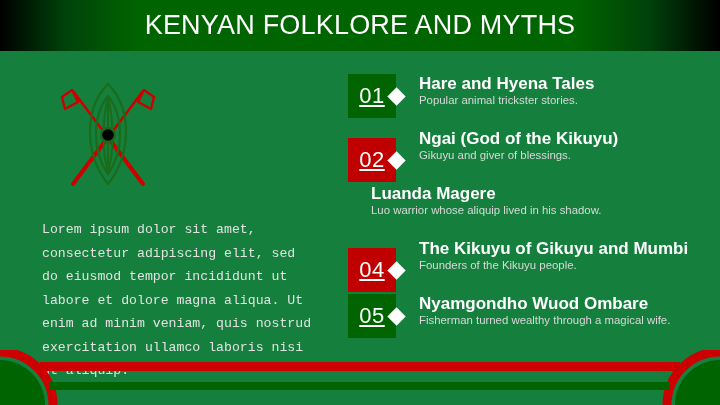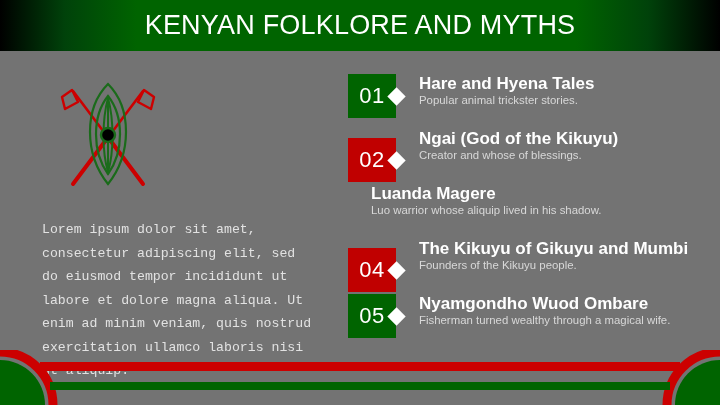--- a/index.html
+++ b/index.html
@@ -7,21 +7,21 @@
   html, body {
     width:720px; height:405px;
     background:#000;
     overflow:hidden;
     font-family:"Liberation Sans", sans-serif;
   }
 
   #slide {
     position:relative;
     width:720px; height:405px;
-    background:#737373;
+    background:#15803d;
     overflow:hidden;
   }
 
   
   #header-band {
     position:absolute;
     left:0; top:0;
     width:720px; height:51px;
     background:linear-gradient(to right,
         #000000 0%,
@@ -83,20 +83,21 @@
     position:relative;
     width:48px; height:44px;
     flex:0 0 48px;
     display:flex;
     align-items:center;
     justify-content:center;
     color:#ffffff;
     font-size:22px;
     font-weight:400;
     letter-spacing:.5px;
+    text-decoration:underline;
   }
   .num-badge.green { background:#006400; }
   .num-badge.red   { background:#C00000;margin-top:9px; }
   .badge-diamond {
     position:absolute;
     right:-7px; top:50%;
     width:13px; height:13px;
     margin-top:-6.5px;
     background:#ffffff;
     transform:rotate(45deg);
@@ -177,21 +178,21 @@
           <div class="row-desc">Popular animal trickster stories.</div>
         </div>
       </div>
       <div class="myth-row">
         <div class="num-badge red">
           <span>02</span>
           <span class="badge-diamond"></span>
         </div>
         <div class="row-text">
           <div class="row-title">Ngai (God of the Kikuyu)</div>
-          <div class="row-desc">Creator and whose of blessings.</div>
+          <div class="row-desc">Gikuyu and giver of blessings.</div>
         </div>
       </div>
       <div class="myth-row">
         <div class="row-text">
           <div class="row-title">Luanda Magere</div>
           <div class="row-desc">Luo warrior whose aliquip lived in his shadow.</div>
         </div>
       </div>
       <div class="myth-row">
         <div class="num-badge red">

